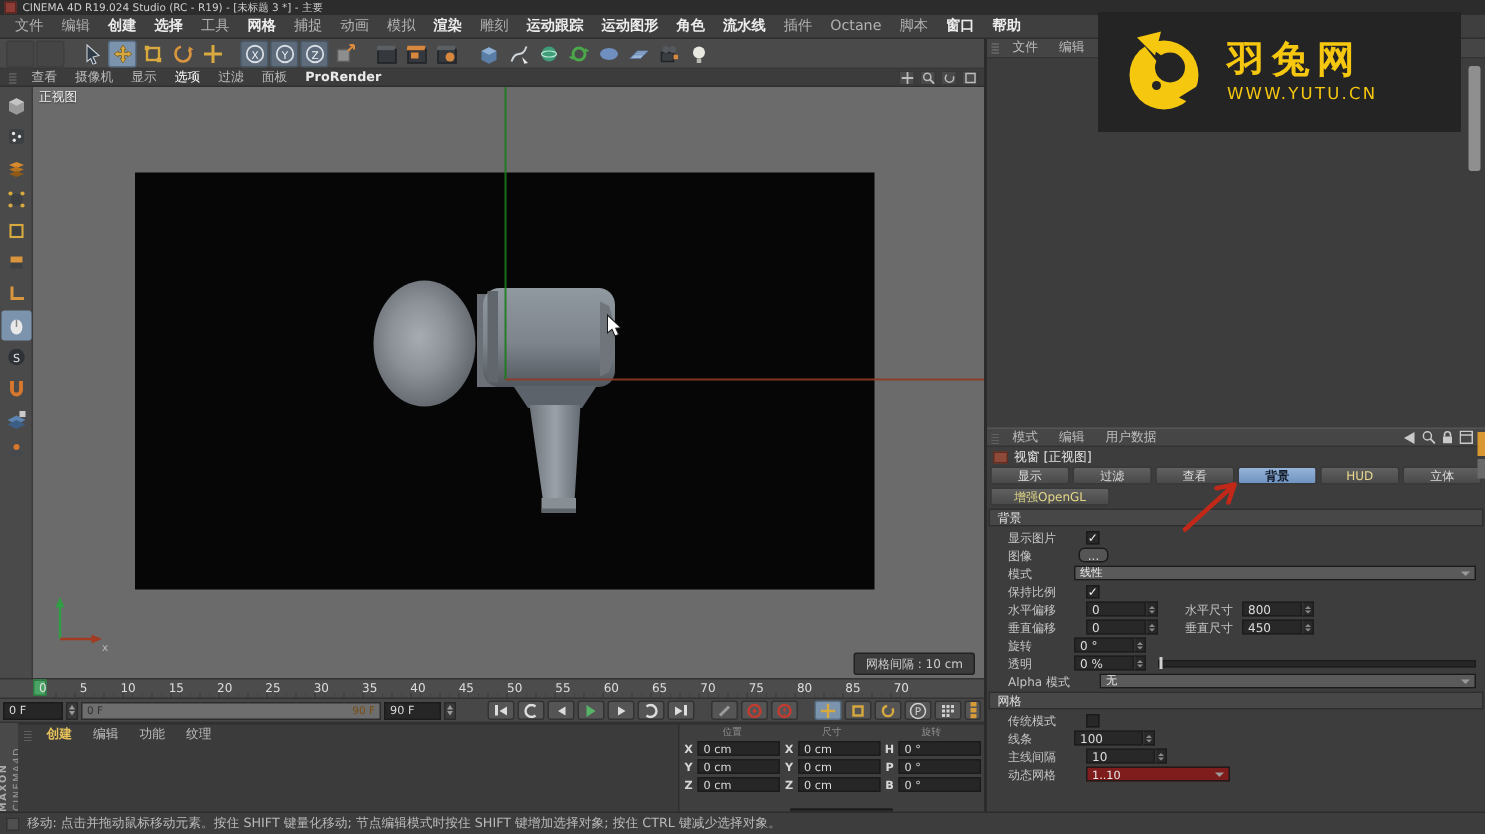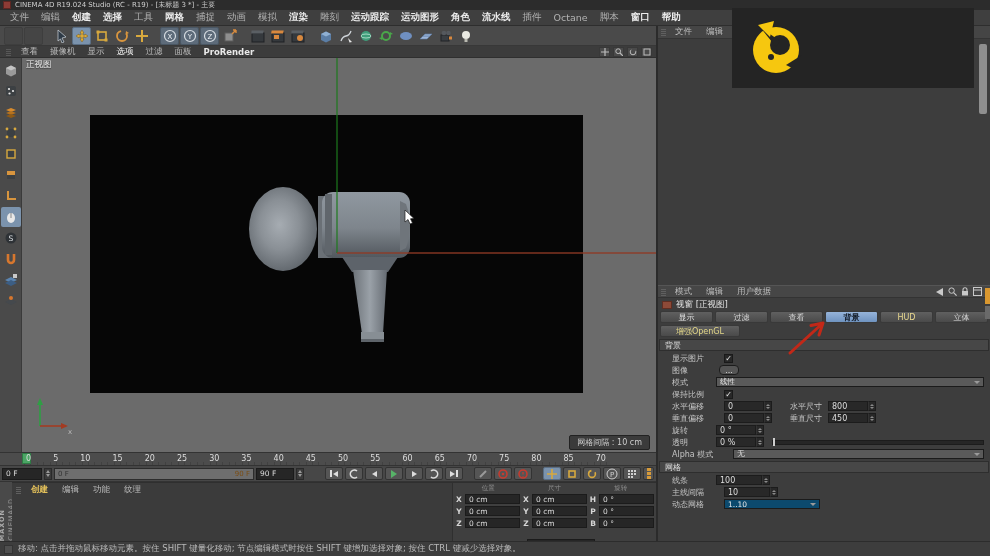--- a/index.html
+++ b/index.html
@@ -743,55 +743,63 @@
       <div class="slider">
           <div class="handle"></div>
         </div>
     </div>
     <div class="arow">
       <span class="alabel">Alpha 模式</span>
       <div class="dd" style="flex:1;height:10px;background:#5a5a5a;color:#e6e6e6">无</div>
     </div>
     <div class="sect">网格</div>
     <div class="arow">
+      <span class="alabel">传统模式</span>
+      <span class="chk"></span>
+    </div>
+    <div class="arow">
       <span class="alabel">线条</span>
       <div class="ainput" style="width:46px">100</div>
       <div class="sp2">
           <i class="up"></i>
           <i class="dn"></i>
         </div>
     </div>
     <div class="arow">
       <span class="alabel">主线间隔</span>
       <div class="ainput" style="width:46px">10</div>
       <div class="sp2">
           <i class="up"></i>
           <i class="dn"></i>
         </div>
     </div>
     <div class="arow">
       <span class="alabel">动态网格</span>
-      <div class="dd" style="width:96px;height:10px;background:#0c4a6e;color:#e6e6e6">1..10</div>
+      <div class="dd" style="width:96px;height:10px;background:#7f1d1d;color:#e6e6e6">1..10</div>
     </div>
   </div>
 
   <svg class="abs" width="56" height="46" style="left:124px;top:287px;pointer-events:none">
     <path d="M8,40 L41,10 M41,10 L29,12.5 M41,10 L37,22" stroke="#c22818" stroke-width="3" fill="none" stroke-linecap="round"></path>
   </svg>
   <div class="abs" id="edgetab1"></div>
   <div class="abs" id="edgetab2"></div>
 </div>
 
 <div class="abs" id="logo">
   <svg width="62" height="62">
     <circle cx="30" cy="33" r="23" fill="#f6c70f"></circle>
     <circle cx="34" cy="28" r="10" fill="#242424"></circle>
     <path d="M14,10 L34,24 L30,30 Z" fill="#242424"></path>
     <path d="M12,8 L28,4 L24,20 Z" fill="#f6c70f"></path>
     <path d="M40,48 L56,38 L56,56 Z" fill="#242424"></path>
     <circle cx="25" cy="40" r="3" fill="#242424"></circle>
   </svg>
+  <div id="logotext">
+    <div class="l1">羽兔网</div>
+    <div class="l2">WWW.YUTU.CN</div>
+  </div>
 </div>
 
 <div class="abs" id="statusbar">
   <div class="sicon"></div>
   <span>移动: 点击并拖动鼠标移动元素。按住 SHIFT 键量化移动; 节点编辑模式时按住 SHIFT 键增加选择对象; 按住 CTRL 键减少选择对象。</span>
 </div>
 
 </body></html>

